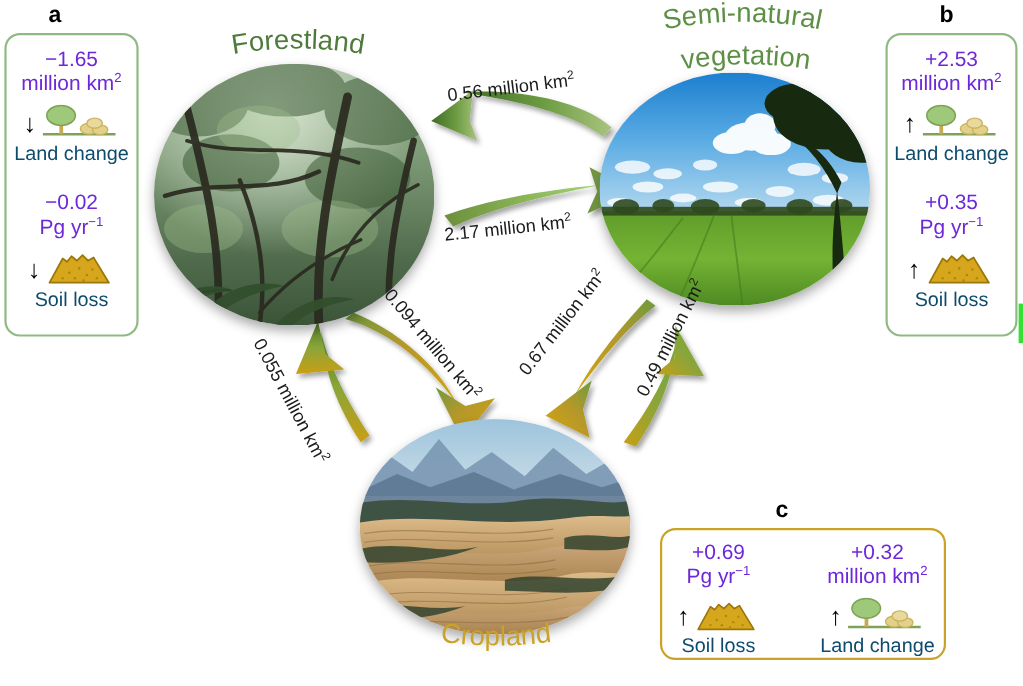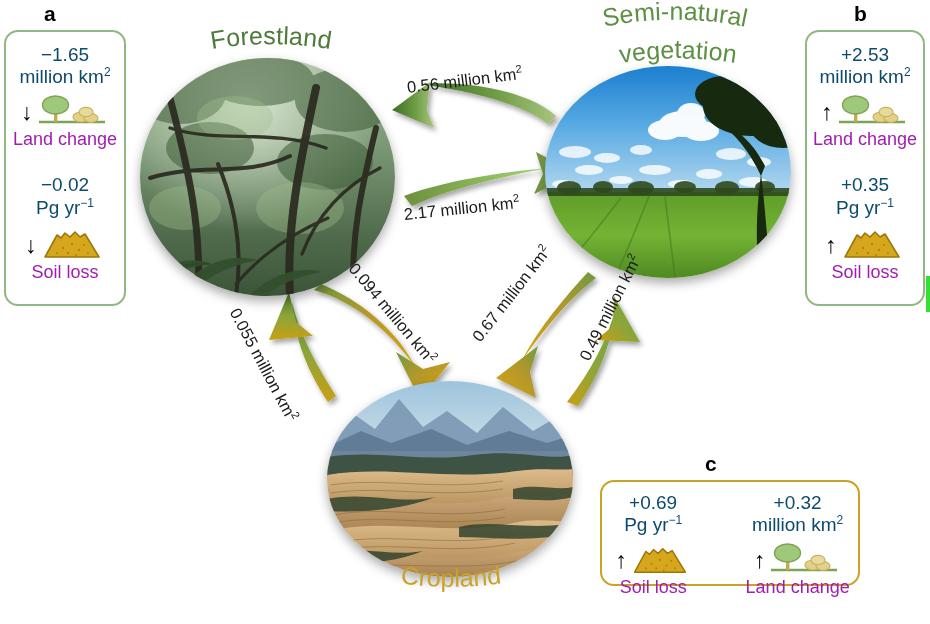--- a/index.html
+++ b/index.html
@@ -27,34 +27,34 @@
     font-size:21px;
     font-weight:bold;
     color:#000;
     letter-spacing:0;
   }
 
   .metric{ text-align:center; }
   .metric .val{
     font-size:19px;
     line-height:1.17;
-    color:#0c4a6e;
+    color:#6d28d9;
     white-space:nowrap;
   }
   .metric .val sup{ font-size:12px; vertical-align:super; line-height:0;}
   .icon-row{
     display:flex;align-items:flex-end;justify-content:center;
     gap:2px;margin-top:7px;
   }
   .arrow-glyph{
     font-size:23px;font-weight:bold;line-height:1;color:#000;
     transform:translateY(-3px);
   }
   .icon-label{
-    font-size:18px;text-align:center;margin-top:2px;color:#a21caf;
+    font-size:18px;text-align:center;margin-top:2px;color:#0c4a6e;
     white-space:nowrap;
   }
 
   .node-photo{
     position:absolute;
     border-radius:50%;
     overflow:hidden;
     box-shadow:0 5px 11px rgba(0,0,0,.34);
   }
   .node-title{
@@ -462,21 +462,21 @@
             <circle cx="37" cy="29" r="1.1"></circle>
               <circle cx="49" cy="27" r="1.1"></circle>
           </g>
         </svg>
       </div>
       <div class="icon-label">Soil loss</div>
     </div>
   </div>
 
   <div class="panel-letter" style="left:705px;top:452px;">c</div>
-  <div class="panel gold" style="left:600px;top:480px;width:260px;height:106px;display:flex;gap:33px;">
+  <div class="panel gold" style="left:600px;top:480px;width:260px;height:120px;display:flex;gap:33px;">
     <div class="metric" style="flex:1;margin-top:10px;">
       <div class="val">
         <span>+0.69</span><br>
         <span>Pg yr</span><sup>−1</sup>
       </div>
       <div class="icon-row">
         <span class="arrow-glyph">↑</span>
         <svg width="62" height="32" viewBox="0 0 66 34">
           <path d="M 6 31 L 18 9 L 22 12 L 26 7 L 31 11 L 36 6 L 41 11 L 46 8 L 60 31 Z" fill="#d6a61c" stroke="#9c7608" stroke-width="1.6" stroke-linejoin="round"></path>
           <g fill="#9c7608" opacity=".65">

